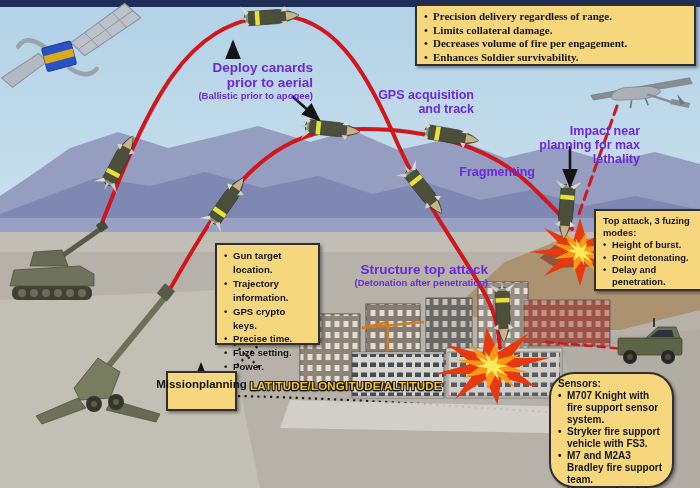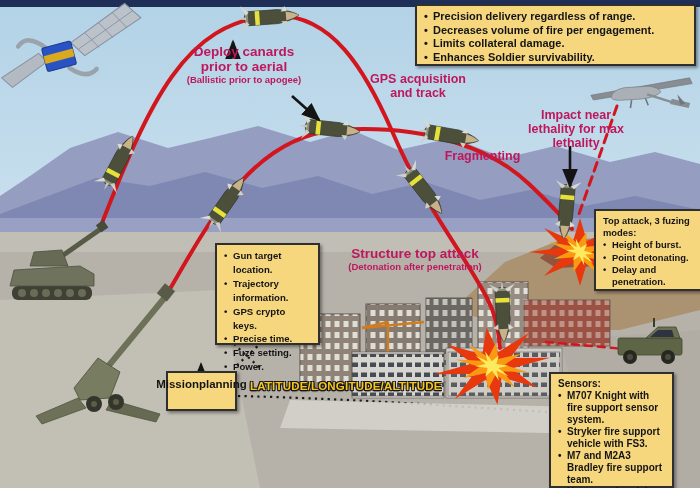--- a/index.html
+++ b/index.html
@@ -1,29 +1,29 @@
 <!DOCTYPE html>
 <html><head>
 <meta charset="utf-8">
 <style>
   html,body{margin:0;padding:0;background:#888;}
   #stage{position:relative;width:700px;height:488px;overflow:hidden;
          font-family:"Liberation Sans",sans-serif;background:#bedbec;}
   #scene{position:absolute;left:0;top:0;}
-  .lbl{position:absolute;font-weight:bold;color:#be185d;text-align:center;line-height:1.12;}
+  .lbl{position:absolute;font-weight:bold;color:#6d28d9;text-align:right;line-height:1.12;margin-top:16px;}
   .lbl .main{font-size:12.5px;display:block;}
   .lbl .big{font-size:13.5px;display:block;}
   .lbl .sub{font-size:9.5px;display:block;margin-top:1px;}
   .callout{position:absolute;background:#f7d77e;border:2px solid #2f2f2f;
            box-shadow:2px 2px 3px rgba(0,0,0,.4);color:#141414;font-weight:bold;
            padding:4px 7px;box-sizing:border-box;}
   .callout ul{margin:0;padding:0;list-style:none;}
   .callout li{position:relative;padding-left:9px;}
   .callout li::before{content:"\2022";position:absolute;left:0;}
-  .benefits{font-size:11px;line-height:1.24;}
+  .benefits{font-size:11px;line-height:1.24;font-family:Liberation Serif, serif;}
   .fuzing{font-size:9.4px;line-height:1.3;}
   .gundata{font-size:9.6px;line-height:1.45;}
   .sensors{font-size:10px;line-height:1.2;}
   .mission{font-size:11.5px;line-height:1.3;text-align:center;display:flex;
            flex-direction:row;justify-content:center;}
   .coords{position:absolute;font-weight:bold;font-size:11.5px;white-space:nowrap;
           color:#f8c61e;letter-spacing:.2px;
           text-shadow:-1px -1px 0 #151515,1px -1px 0 #151515,-1px 1px 0 #151515,
                       1px 1px 0 #151515,0 2px 1px rgba(0,0,0,.45);}
 </style>
@@ -220,40 +220,40 @@
   <span class="sub">(Ballistic prior to apogee)</span>
 </div>
 
 <div class="lbl" style="left:362px;top:72px;width:112px;">
   <span class="main">GPS acquisition</span>
   <span class="main">and track</span>
 </div>
 
 <div class="lbl" style="left:512px;top:108px;width:128px;">
   <span class="main">Impact near</span>
-  <span class="main">lethality for max</span>
+  <span class="main">planning for max</span>
   <span class="main">lethality</span>
 </div>
 
 <div class="lbl" style="left:430px;top:149px;width:105px;">
   <span class="main">Fragmenting</span>
 </div>
 
 <div class="lbl" style="left:342px;top:246px;width:146px;">
   <span class="big">Structure top attack</span>
   <span class="sub">(Detonation after penetration)</span>
 </div>
 
 <div class="coords" style="left:250px;top:380px;">LATITUDE/LONGITUDE/ALTITUDE</div>
 
 <div class="callout benefits" style="left:415px;top:4px;width:281px;height:62px;">
   <ul>
         <li>Precision delivery regardless of range.</li>
+        <li>Limits collateral damage.</li>
         <li>Decreases volume of fire per engagement.</li>
-        <li>Limits collateral damage.</li>
         <li>Enhances Soldier survivability.</li>
       </ul>
 </div>
 
 <div class="callout fuzing" style="left:594px;top:209px;width:119px;height:82px;">
   <div>Top attack, 3 fuzing modes:</div>
   <ul>
         <li>Height of burst.</li>
         <li>Point detonating.</li>
         <li>Delay and penetration.</li>
@@ -269,21 +269,21 @@
         <li>Fuze setting.</li>
         <li>Power.</li>
       </ul>
 </div>
 
 <div class="callout mission" style="left:166px;top:371px;width:71px;height:40px;">
   <span>Mission</span>
   <span>planning</span>
 </div>
 
-<div class="callout sensors" style="left:549px;top:372px;width:125px;height:116px;">
+<div class="callout sensors" style="left:549px;top:372px;width:125px;height:116px;border-radius:25px;">
   <div>Sensors:</div>
   <ul>
         <li>M707 Knight with fire support sensor system.</li>
         <li>Stryker fire support vehicle with FS3.</li>
         <li>M7 and M2A3 Bradley fire support team.</li>
         <li>Unmanned aerial vehicles.</li>
       </ul>
 </div>
 
 </div>

